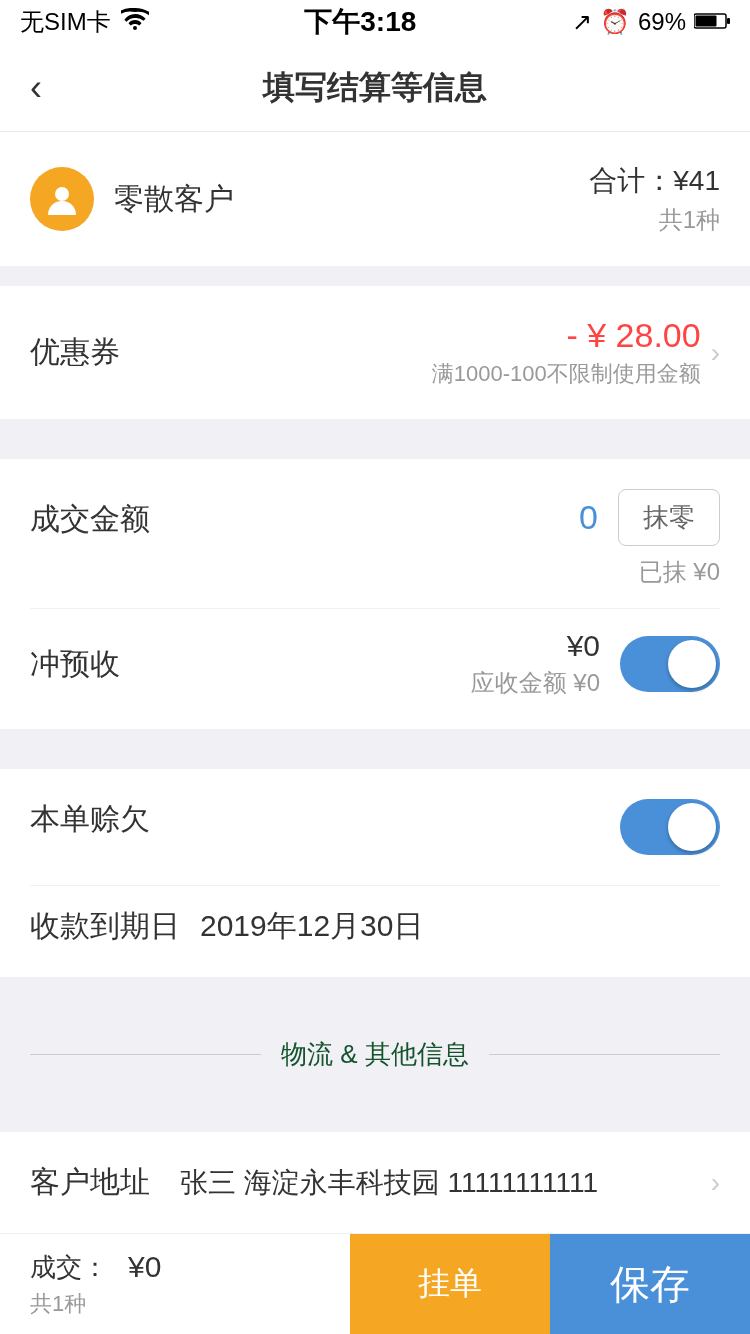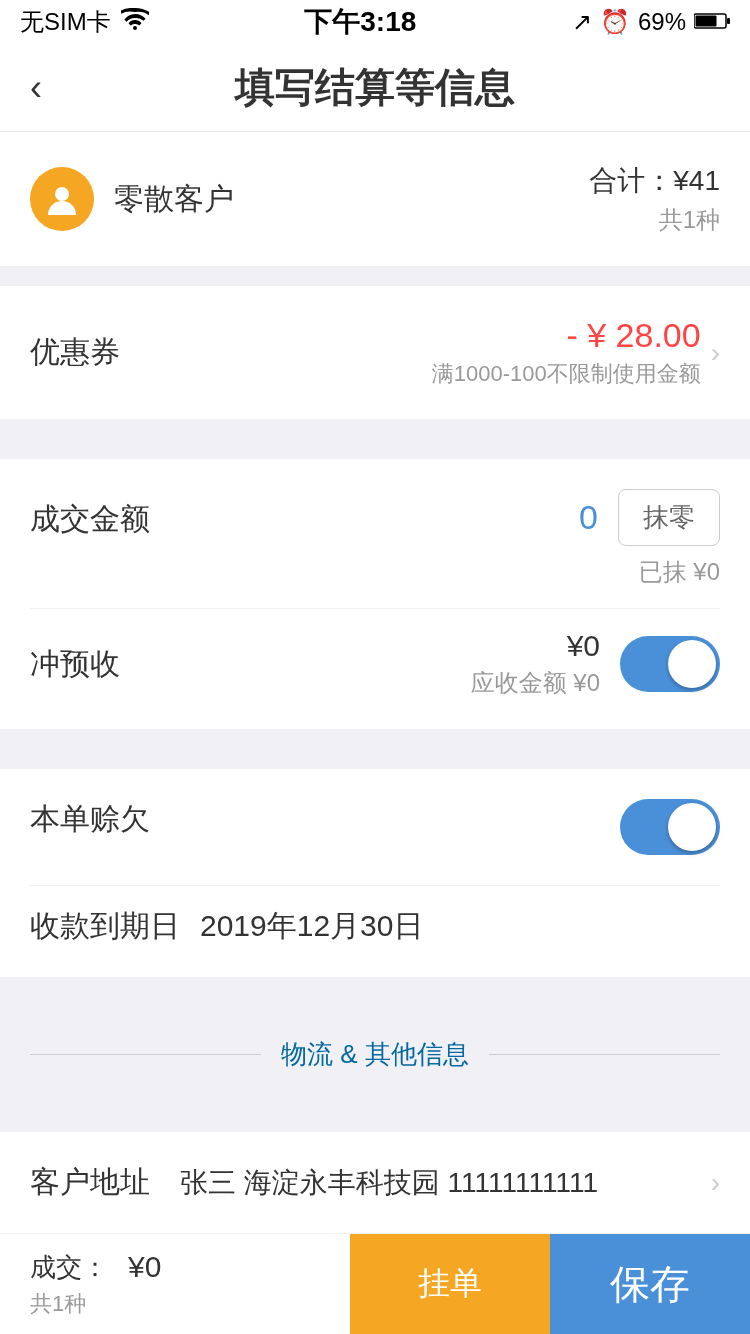--- a/index.html
+++ b/index.html
@@ -41,21 +41,21 @@
       border-bottom: 1px solid #e8e8e8;
     }
     .nav-back {
       position: absolute;
       left: 30px;
       font-size: 36px;
       color: #333;
       cursor: pointer;
     }
     .nav-title {
-      font-size: 40px;
+      font-size: 32px;
       font-weight: 600;
       color: #333;
     }
 
     
     .section {
       background: #fff;
       margin-bottom: 20px;
     }
 
@@ -177,21 +177,21 @@
     .due-row {
       display: flex;
       align-items: center;
       padding: 20px 30px 30px 30px;
       background: #fff;
     }
     .due-label { font-size: 30px; color: #333; margin-right: 20px; }
     .due-value { font-size: 30px; color: #333; }
     .logistics-label {
       font-size: 26px;
-      color: #0369a1;
+      color: #14532d;
     }
     .logistics-line {
       display: flex;
       align-items: center;
       justify-content: center;
       gap: 20px;
     }
     .logistics-line-bar {
       flex: 1;
       height: 1px;

